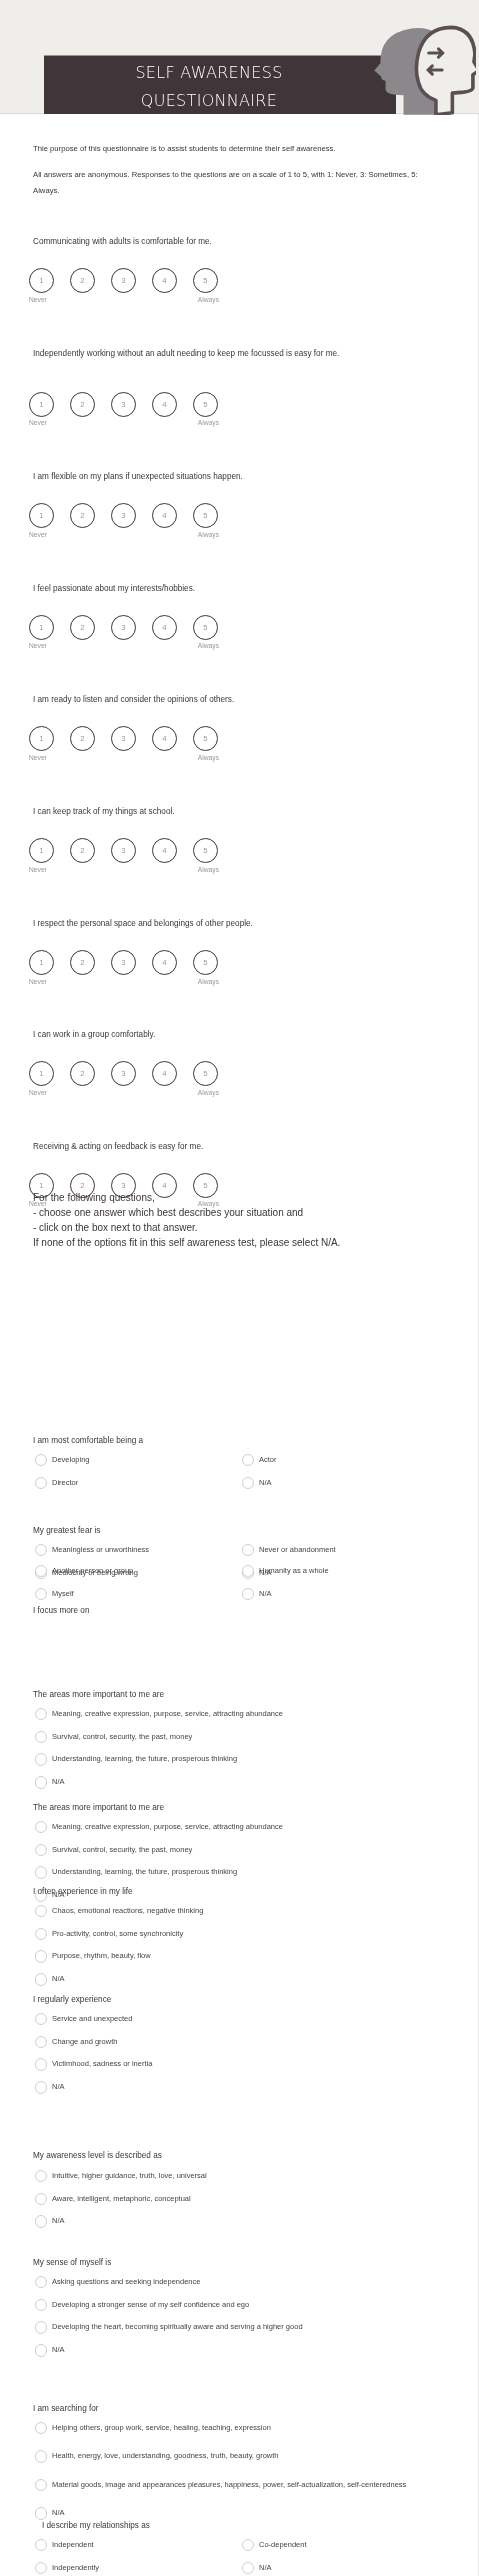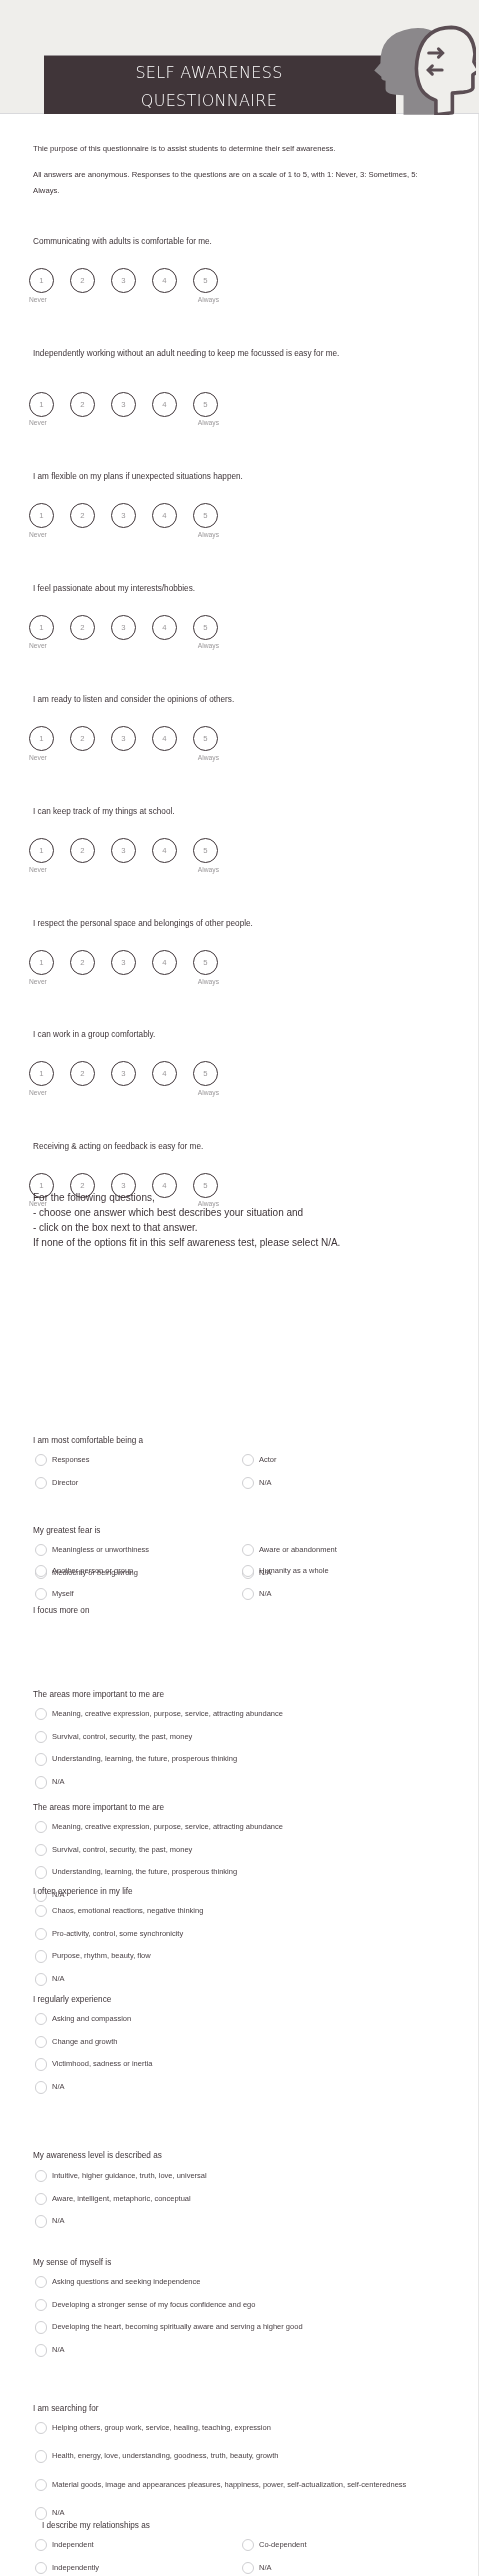--- a/index.html
+++ b/index.html
@@ -181,21 +181,21 @@
     <p>- choose one answer which best describes your situation and</p>
     <p>- click on the box next to that answer.</p>
     <p>If none of the options fit in this self awareness test, please select N/A.</p>
   </div>
 
   <div id="choice-container">
       <div class="abs q-label" style="top: 1435px;">I am most comfortable being a</div>
       <div class="radio-grid" style="top: 1454px;">
         <label class="opt">
           <span class="radio"></span>
-          <span>Responses</span>
+          <span>Developing</span>
         </label>
         <label class="opt">
           <span class="radio"></span>
           <span>Actor</span>
         </label>
         <label class="opt">
           <span class="radio"></span>
           <span>Director</span>
         </label>
         <label class="opt">
@@ -204,21 +204,21 @@
         </label>
       </div>
       <div class="abs q-label" style="top: 1525px;">My greatest fear is</div>
       <div class="radio-grid" style="top: 1544px;">
         <label class="opt">
           <span class="radio"></span>
           <span>Meaningless or unworthiness</span>
         </label>
         <label class="opt">
           <span class="radio"></span>
-          <span>Aware or abandonment</span>
+          <span>Never or abandonment</span>
         </label>
         <label class="opt">
           <span class="radio"></span>
           <span>Mediocrity or being wrong</span>
         </label>
         <label class="opt">
           <span class="radio"></span>
           <span>N/A</span>
         </label>
       </div>
@@ -295,21 +295,21 @@
         </label>
         <label class="opt">
           <span class="radio"></span>
           <span>N/A</span>
         </label>
       </div>
       <div class="abs q-label" style="top: 1994px;">I regularly experience</div>
       <div class="radio-list" style="top: 2013px;">
         <label class="opt">
           <span class="radio"></span>
-          <span>Asking and compassion</span>
+          <span>Service and unexpected</span>
         </label>
         <label class="opt">
           <span class="radio"></span>
           <span>Change and growth</span>
         </label>
         <label class="opt">
           <span class="radio"></span>
           <span>Victimhood, sadness or inertia</span>
         </label>
         <label class="opt">
@@ -333,21 +333,21 @@
         </label>
       </div>
       <div class="abs q-label" style="top: 2257px;">My sense of myself is</div>
       <div class="radio-list" style="top: 2276px;">
         <label class="opt">
           <span class="radio"></span>
           <span>Asking questions and seeking independence</span>
         </label>
         <label class="opt">
           <span class="radio"></span>
-          <span>Developing a stronger sense of my focus confidence and ego</span>
+          <span>Developing a stronger sense of my self confidence and ego</span>
         </label>
         <label class="opt">
           <span class="radio"></span>
           <span>Developing the heart, becoming spiritually aware and serving a higher good</span>
         </label>
         <label class="opt">
           <span class="radio"></span>
           <span>N/A</span>
         </label>
       </div>

